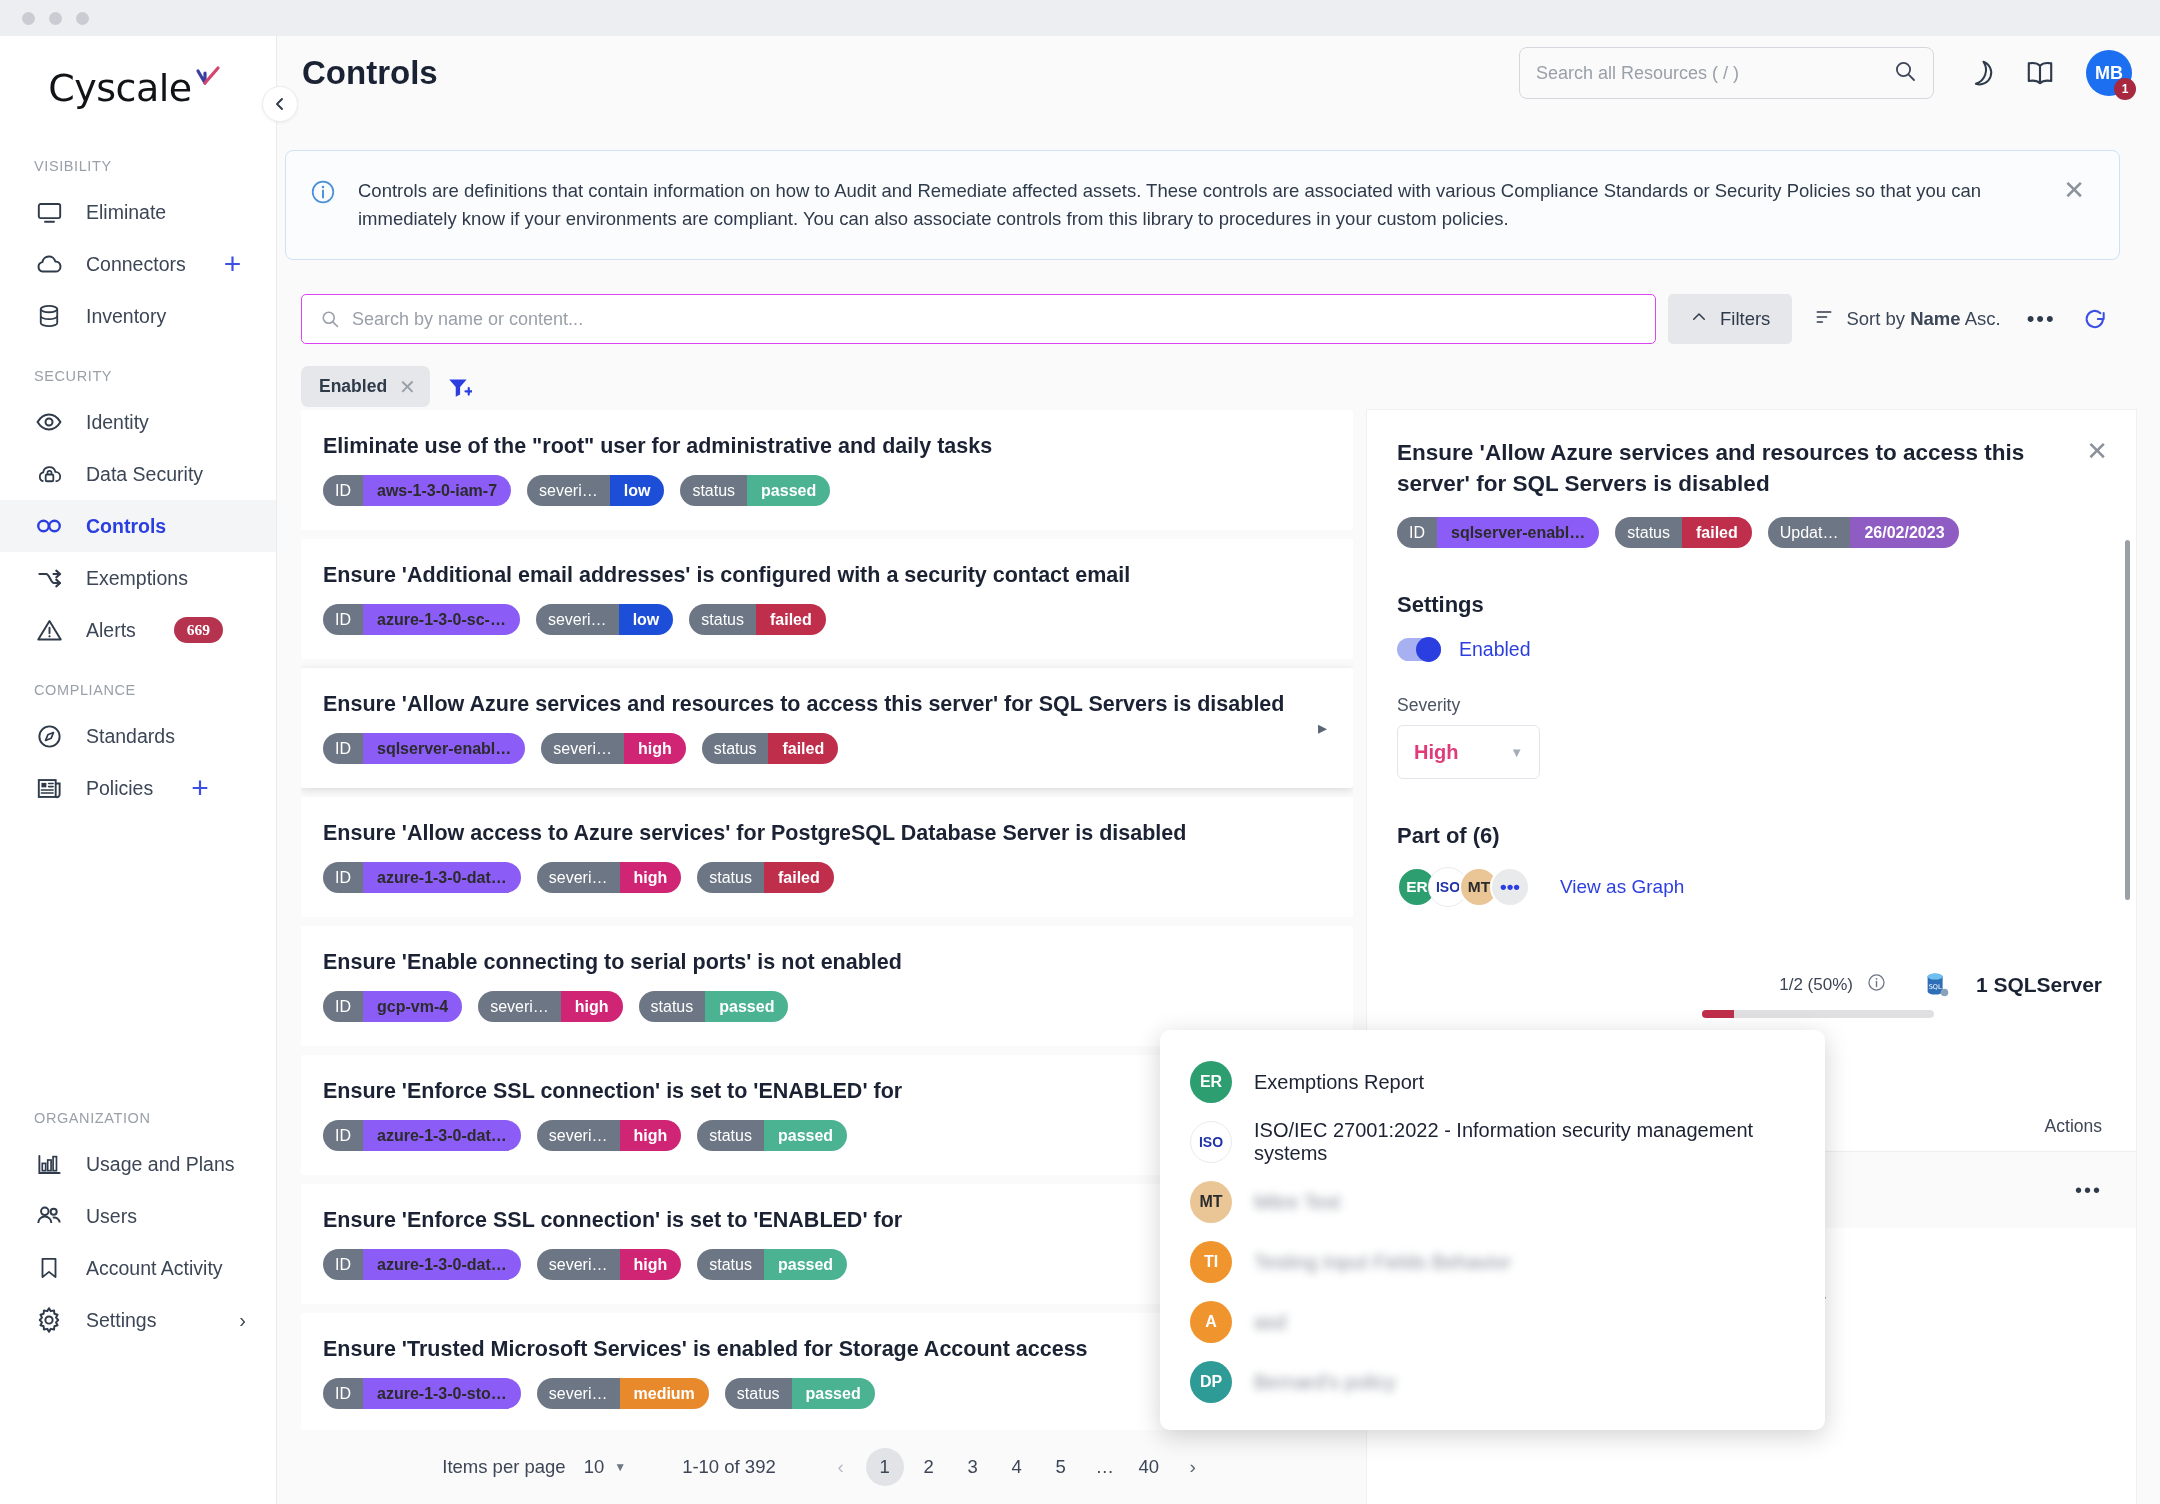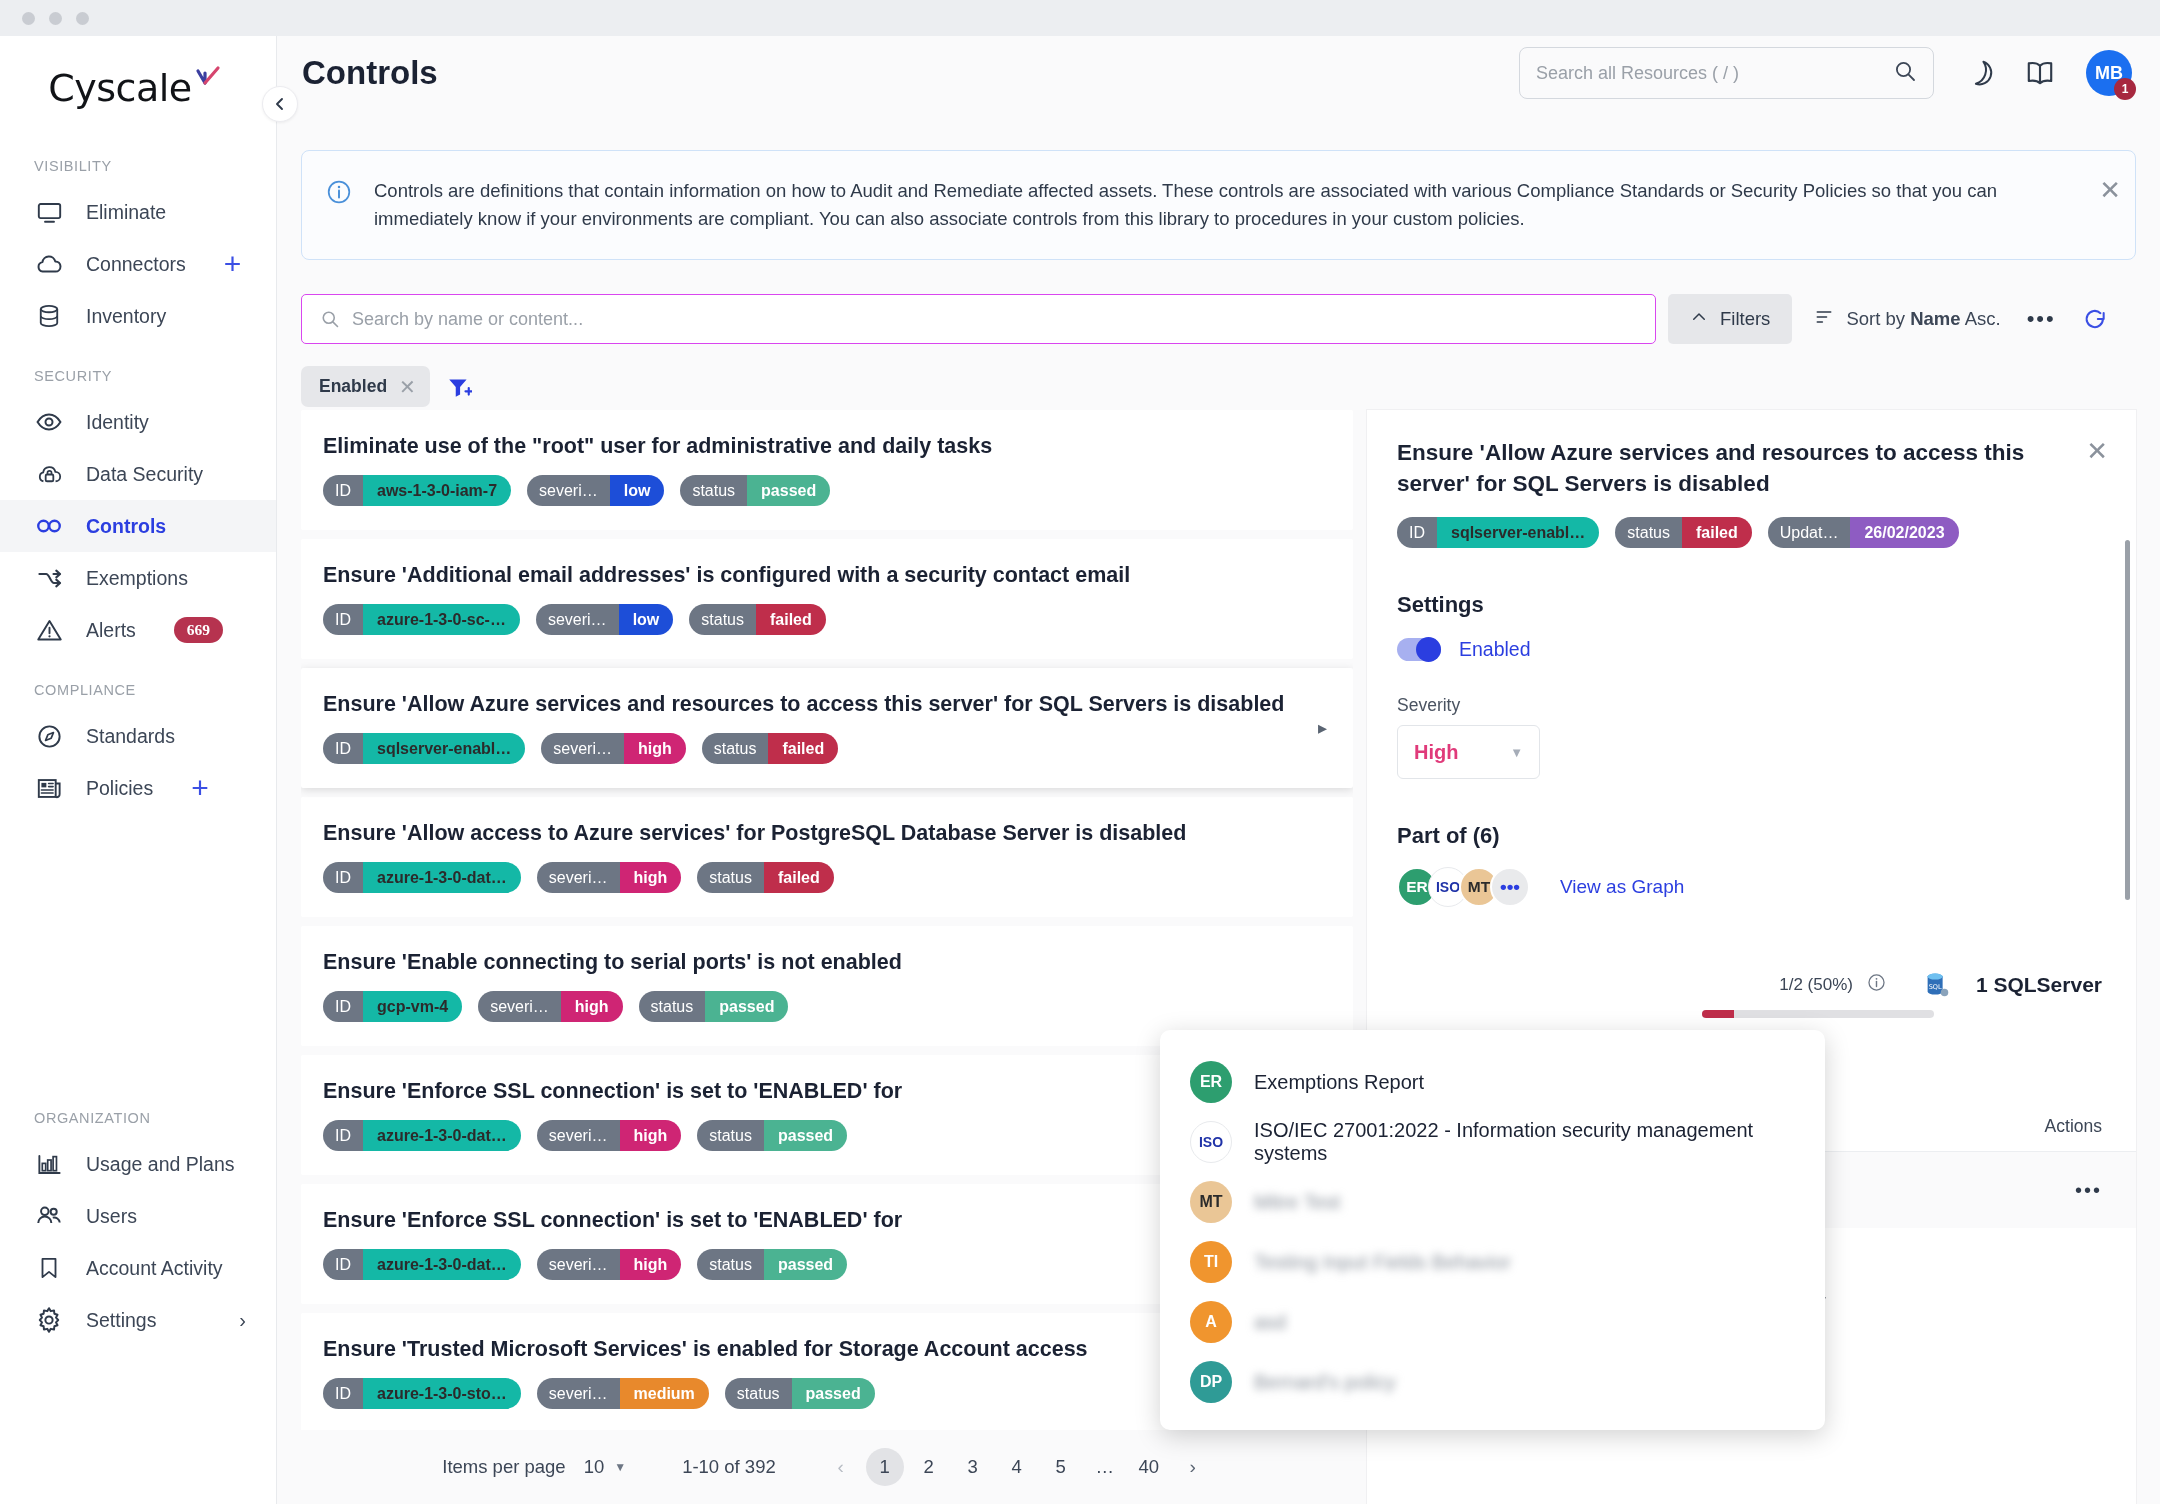--- a/index.html
+++ b/index.html
@@ -87,23 +87,23 @@
   .avatar .dot {
     position: absolute; right: -4px; bottom: -4px; width: 22px; height: 22px;
     border-radius: 50%; background: #a7283f; color: #fff; font-size: 12px;
     display: flex; align-items: center; justify-content: center; font-weight: bold;
   }
 
   
   .content { position: absolute; top: 110px; left: 277px; width: 1883px; height: 1394px; }
 
   .info-banner {
-    position: absolute; top: 40px; left: 24px; width: 1835px;
+    position: absolute; top: 40px; left: 8px; width: 1835px;
     border: 1px solid #cfe2f8; border-radius: 8px; background: #fbfcfe;
-    display: flex; align-items: flex-start; padding: 26px 14px 26px 24px;
+    display: flex; align-items: flex-start; padding: 26px 34px 26px 24px;
   }
   .info-icon { flex: 0 0 26px; color: #4a90d9; margin-top: 2px; }
   .info-text { font-size: 18.5px; line-height: 1.52; color: #2f3a4a; margin-left: 22px; max-width: 1680px;}
   .banner-close { margin-left: auto; color: #8b929c; font-size: 26px; cursor: pointer; line-height: 1; }
 
   .searchrow { position: absolute; top: 184px; left: 24px; width: 1835px; height: 50px; display: flex; align-items: stretch; }
   .searchrow .big-search {
     width: 1355px; height: 50px; border: 1px solid #d946ef; border-radius: 5px; background: #fff;
     display: flex; align-items: center; padding: 0 18px;
   }
@@ -146,21 +146,21 @@
 
   .pill { display: inline-flex; border-radius: 16px; overflow: hidden; height: 31px; align-items: stretch; }
   .pill .k {
     background: #6d7684; color: #fff; font-size: 16px; display: flex; align-items: center;
     padding: 0 12px; max-width: 86px; overflow: hidden; white-space: nowrap;
   }
   .pill .v {
     font-size: 16px; font-weight: bold; display: flex; align-items: center; padding: 0 14px;
     white-space: nowrap; color: #fff;
   }
-  .v-id { background: #14b8a6; color: #2b2b2b !important; max-width: 190px; overflow: hidden;}
+  .v-id { background: #8b5cf6; color: #2b2b2b !important; max-width: 190px; overflow: hidden;}
   .v-low { background: #1d4ed8; }
   .v-high { background: #cf2574; }
   .v-medium { background: #e8892c; }
   .v-passed { background: #4bb392; }
   .v-failed { background: #bf2e4b; }
   .v-date { background: #8e5cc2; }
 
   
   .details {
     position: absolute; top: 300px; left: 1090px; width: 769px; bottom: 0;

